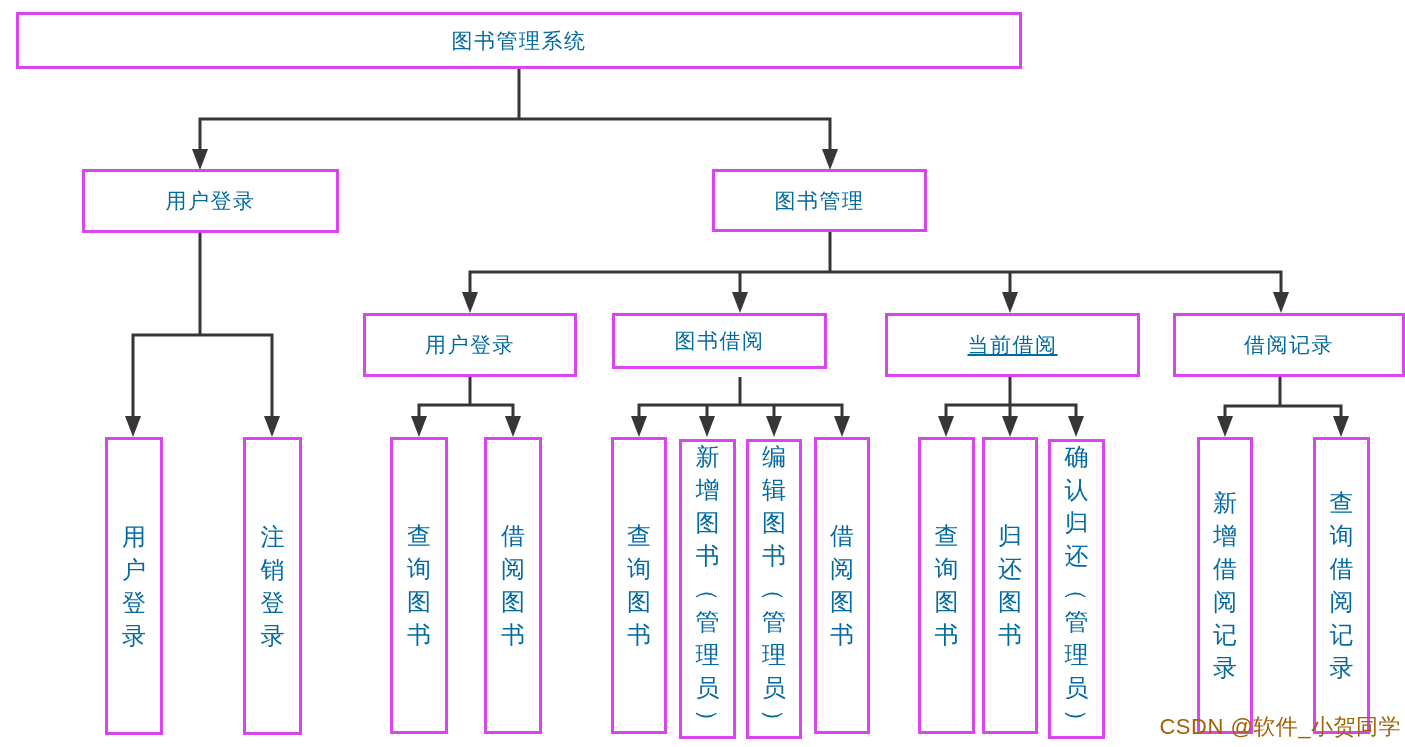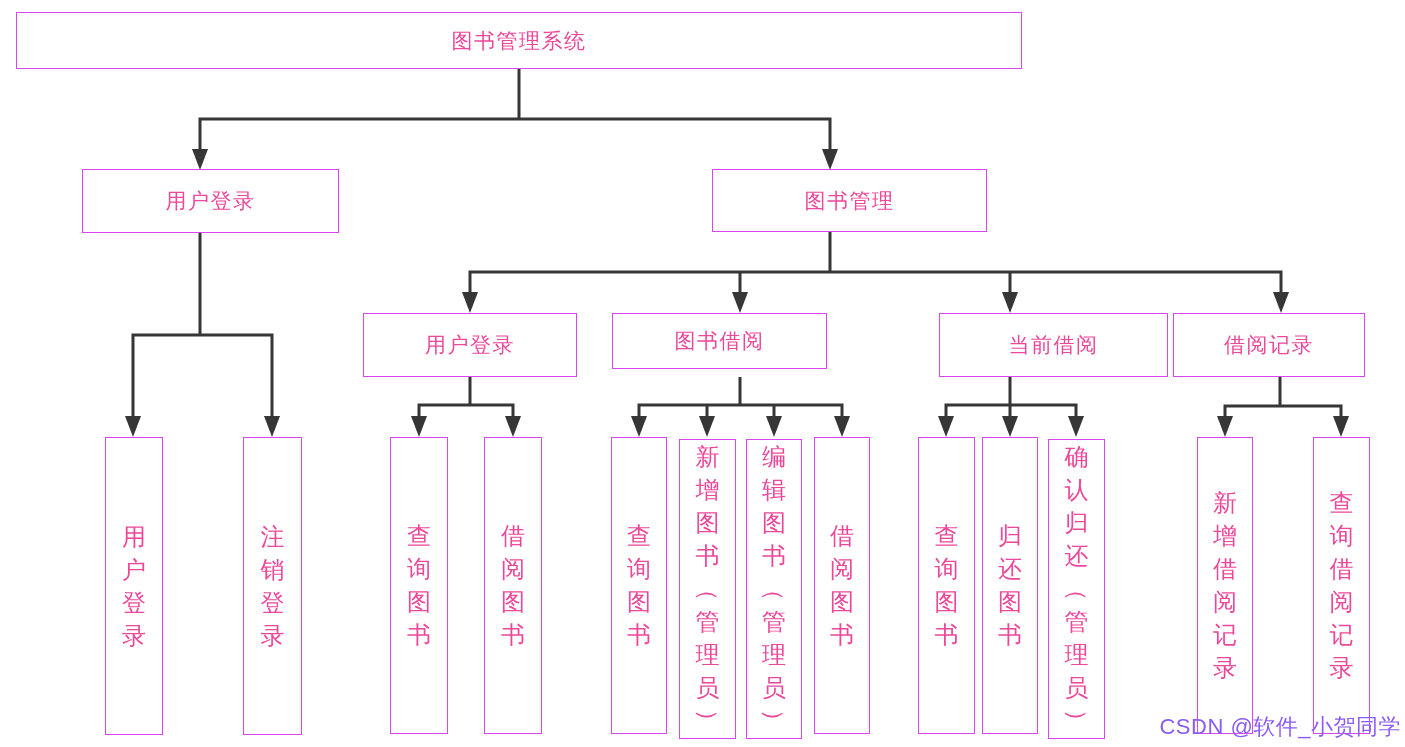--- a/index.html
+++ b/index.html
@@ -2,31 +2,31 @@
 <html><head>
 <meta charset="utf-8">
 <style>
   html,body { margin:0; padding:0; background:#ffffff; }
   .canvas {
     position:relative; width:1405px; height:747px; background:#ffffff;
     font-family:"Liberation Sans","DejaVu Sans",sans-serif; overflow:hidden;
   }
   svg.connectors { position:absolute; left:0; top:0; z-index:0; }
   .box {
-    position:absolute; border:1px solid #d946ef; background:#ffffff;
+    position:absolute; border:3px solid #d946ef; background:#ffffff;
     box-sizing:border-box; display:flex; align-items:center; justify-content:center;
-    color:#ec4899; z-index:1;
+    color:#0369a1; z-index:1;
   }
   .hlabel { font-size:21px; letter-spacing:1.5px; }
   .vtext { flex-direction:column; gap:9px; font-size:24px; }
   .vtext span { display:block; line-height:1; }
   .vtext .rot { transform:rotate(90deg); }
   .watermark {
     position:absolute; right:4px; bottom:5px; z-index:5;
-    font-size:22px; color:#8b5cf6; letter-spacing:0.5px;
+    font-size:22px; color:#a16207; letter-spacing:0.5px;
   }
 </style>
 </head>
 <body>
 
 <div class="canvas">
 
   <svg class="connectors" width="1405" height="747" aria-hidden="true">
     <g stroke="#363636" stroke-width="3" fill="none">
 
@@ -63,26 +63,26 @@
       <polygon points="1002,416 1018,416 1010,437"></polygon>
       <polygon points="1068,416 1084,416 1076,437"></polygon>
       <polygon points="1217,416 1233,416 1225,437"></polygon>
       <polygon points="1333,416 1349,416 1341,437"></polygon>
     </g>
   </svg>
 
   <div class="box hlabel" style="left:16px; top:12px; width:1006px; height:57px;">图书管理系统</div>
 
   <div class="box hlabel" style="left:82px; top:169px; width:257px; height:64px;">用户登录</div>
-  <div class="box hlabel" style="left:712px; top:169px; width:275px; height:63px;">图书管理</div>
+  <div class="box hlabel" style="left:712px; top:169px; width:215px; height:63px;">图书管理</div>
 
   <div class="box hlabel" style="left:363px; top:313px; width:214px; height:64px;">用户登录</div>
   <div class="box hlabel" style="left:612px; top:313px; width:215px; height:56px;">图书借阅</div>
-  <div class="box hlabel" style="left:939px; top:313px; width:229px; height:64px;">当前借阅</div>
-  <div class="box hlabel" style="left:1173px; top:313px; width:192px; height:64px;">借阅记录</div>
+  <div class="box hlabel" style="left:885px; top:313px; width:255px; height:64px;text-decoration:underline;">当前借阅</div>
+  <div class="box hlabel" style="left:1173px; top:313px; width:232px; height:64px;">借阅记录</div>
 
   <div class="box vtext" style="left:105px; top:437px; width:58px; height:298px;">
       <span>用</span>
       <span>户</span>
       <span>登</span>
       <span>录</span>
     </div>
   <div class="box vtext" style="left:243px; top:437px; width:59px; height:298px;">
       <span>注</span>
       <span>销</span>

